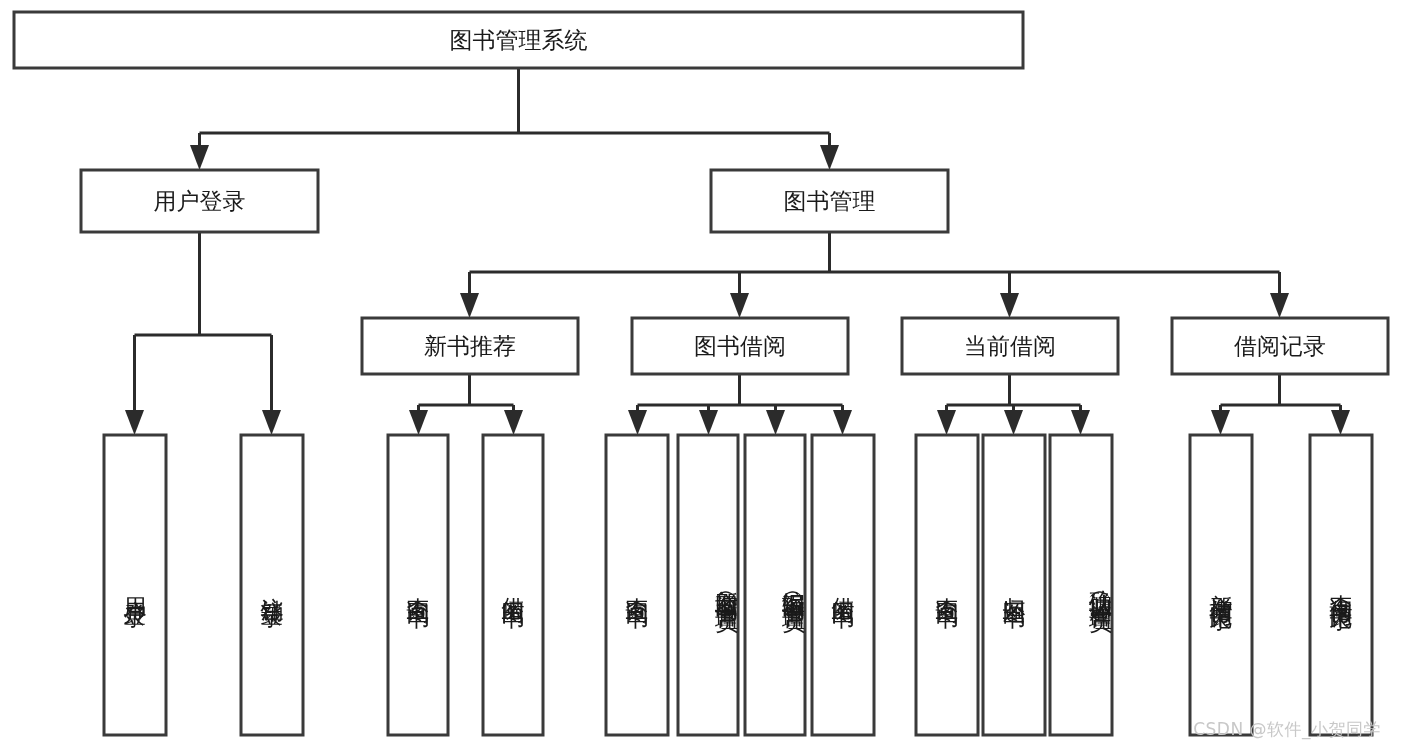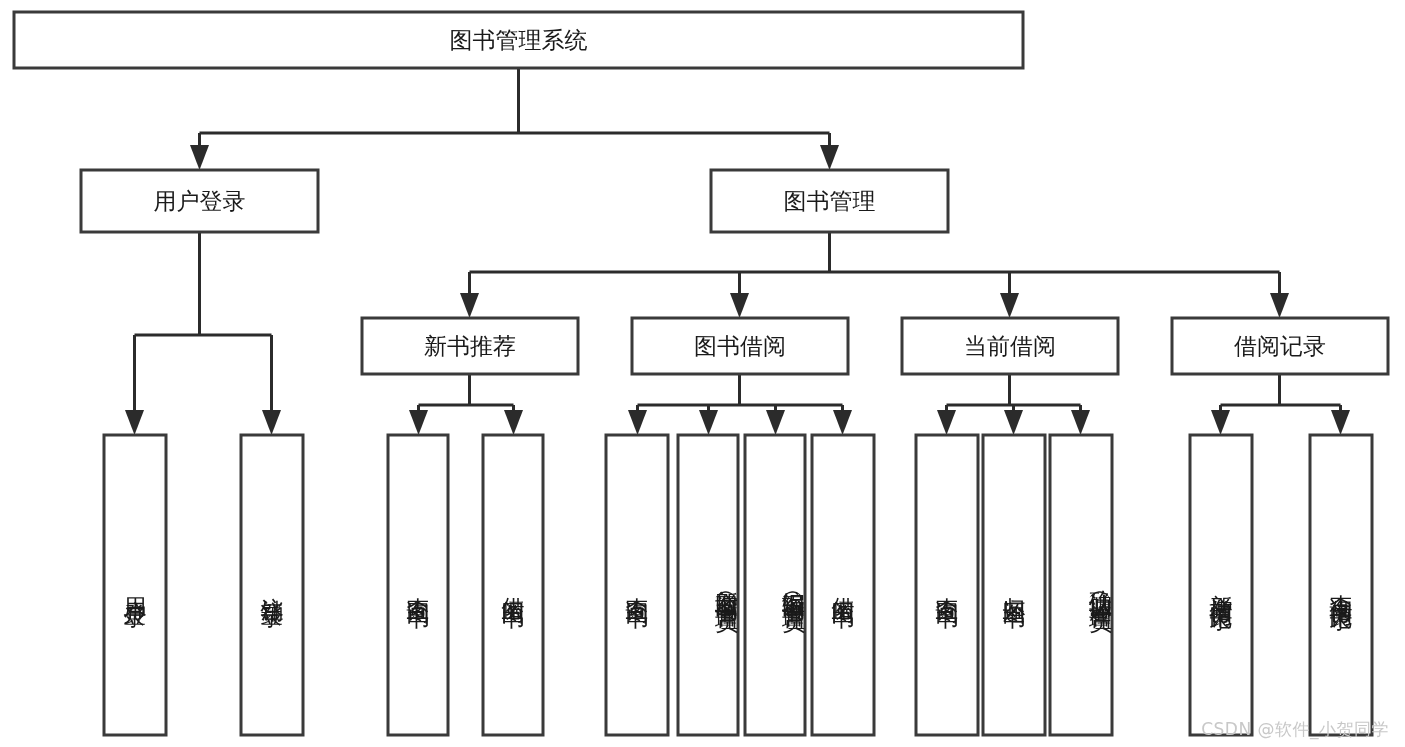--- a/index.html
+++ b/index.html
@@ -59,21 +59,21 @@
     letter-spacing: 3px;
     line-height: 1;
     display: flex;
     align-items: center;
     justify-content: center;
     white-space: nowrap;
     pointer-events: none;
   }
   #watermark {
     position: absolute;
-    right: 16px;
+    right: 24px;
     bottom: 6px;
     font-family: "DejaVu Sans", "Liberation Sans", sans-serif;
     font-size: 17px;
     color: #c8c8c8;
     white-space: nowrap;
     letter-spacing: 0.5px;
   }
 </style>
 </head>
 <body>

